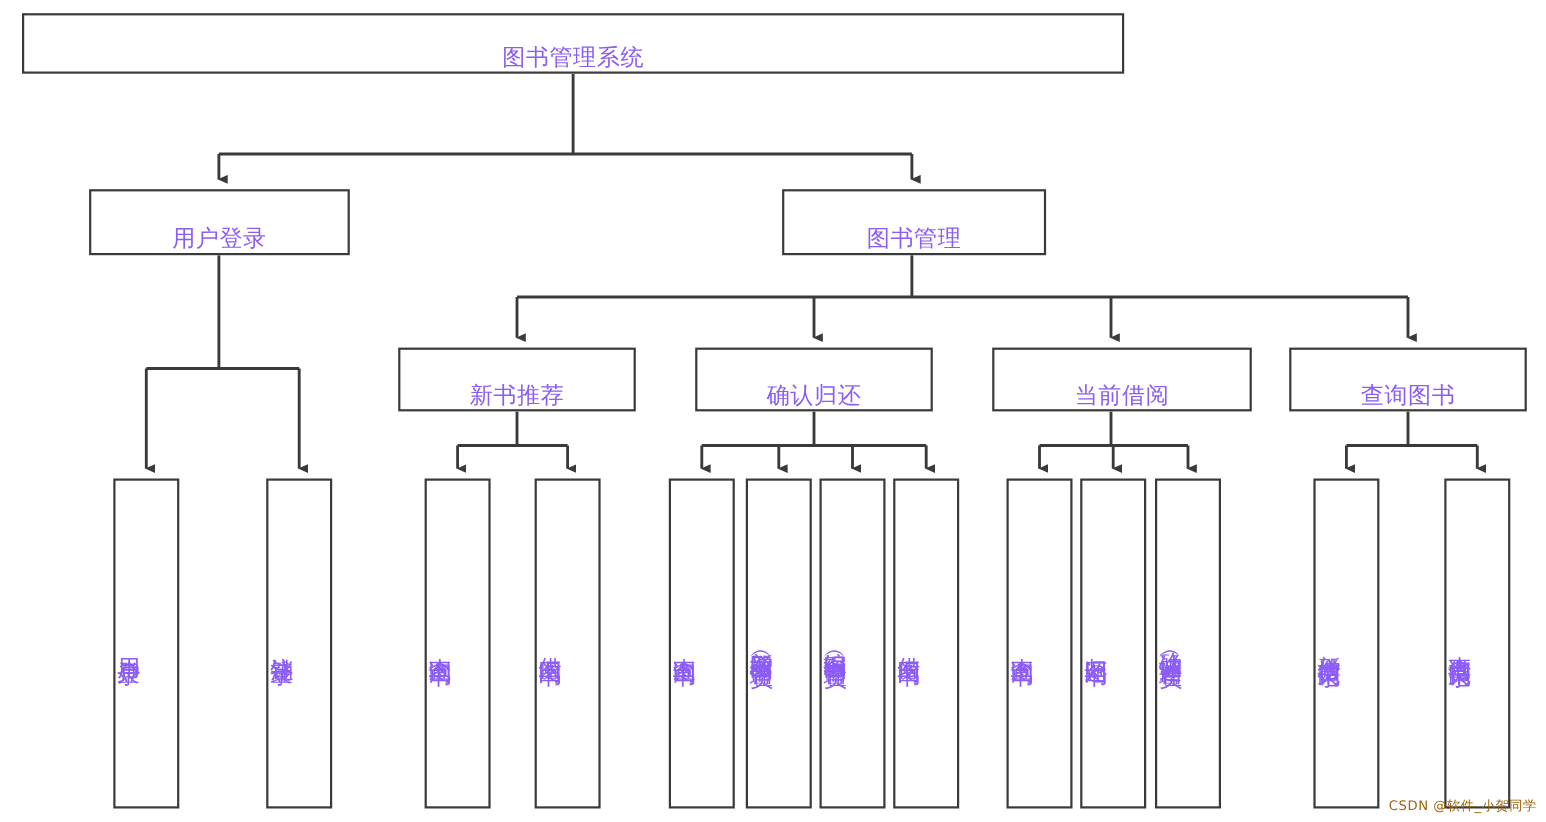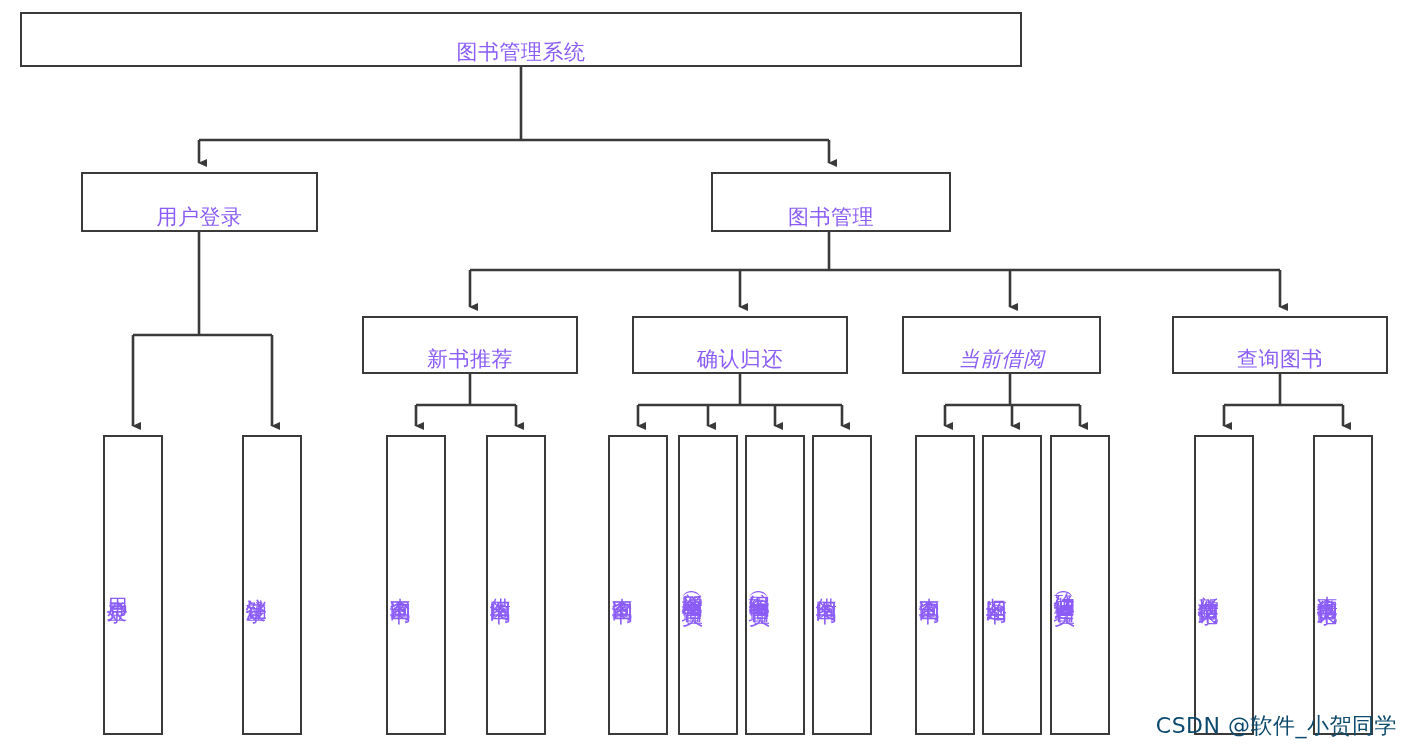--- a/index.html
+++ b/index.html
@@ -52,22 +52,22 @@
     writing-mode: vertical-rl;
     text-orientation: upright;
     display: block;
     line-height: 1.15;
     letter-spacing: 2px;
   }
   #watermark {
     position: absolute;
     right: 8px;
     bottom: 6px;
-    font-size: 22px;
-    color: #0c4a6e;
+    font-size: 12px;
+    color: #a16207;
     white-space: nowrap;
     letter-spacing: 0.5px;
   }
 </style>
 </head>
 <body>
 
 <div id="canvas">
 
   <svg id="edges" viewBox="0 0 1405 747" xmlns="http://www.w3.org/2000/svg">
@@ -122,21 +122,21 @@
       </div>
       <div class="node h" style="left: 711px; top: 172px; width: 240px; height: 60px;">
         <span>图书管理</span>
       </div>
       <div class="node h" style="left: 362px; top: 316px; width: 216px; height: 58px;">
         <span>新书推荐</span>
       </div>
       <div class="node h" style="left: 632px; top: 316px; width: 216px; height: 58px;">
         <span>确认归还</span>
       </div>
-      <div class="node h" style="left: 902px; top: 316px; width: 199px; height: 58px; font-style: italic;">
+      <div class="node h" style="left: 902px; top: 316px; width: 236px; height: 58px;">
         <span>当前借阅</span>
       </div>
       <div class="node h" style="left: 1172px; top: 316px; width: 216px; height: 58px;">
         <span>查询图书</span>
       </div>
       <div class="node v" style="left: 103px; top: 435px; width: 60px; height: 300px;">
         <span class="vlabel">用户登录</span>
       </div>
       <div class="node v" style="left: 242px; top: 435px; width: 60px; height: 300px;">
         <span class="vlabel">注销登录</span>

